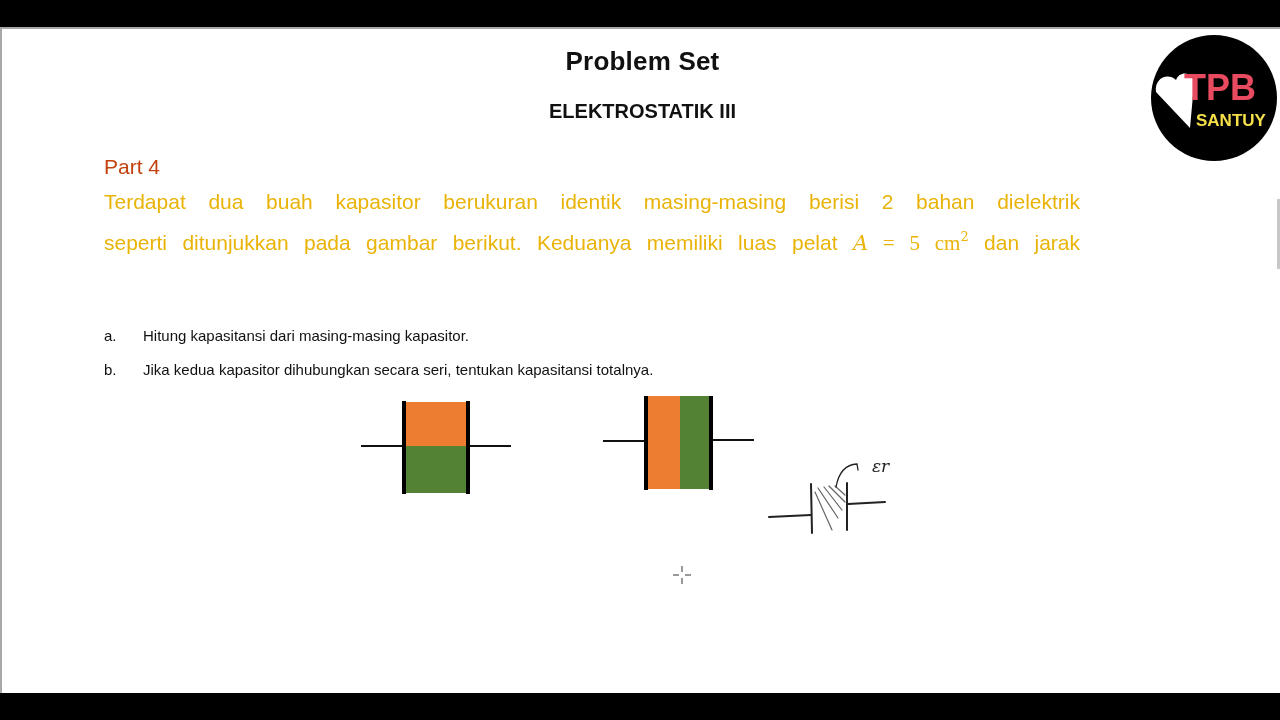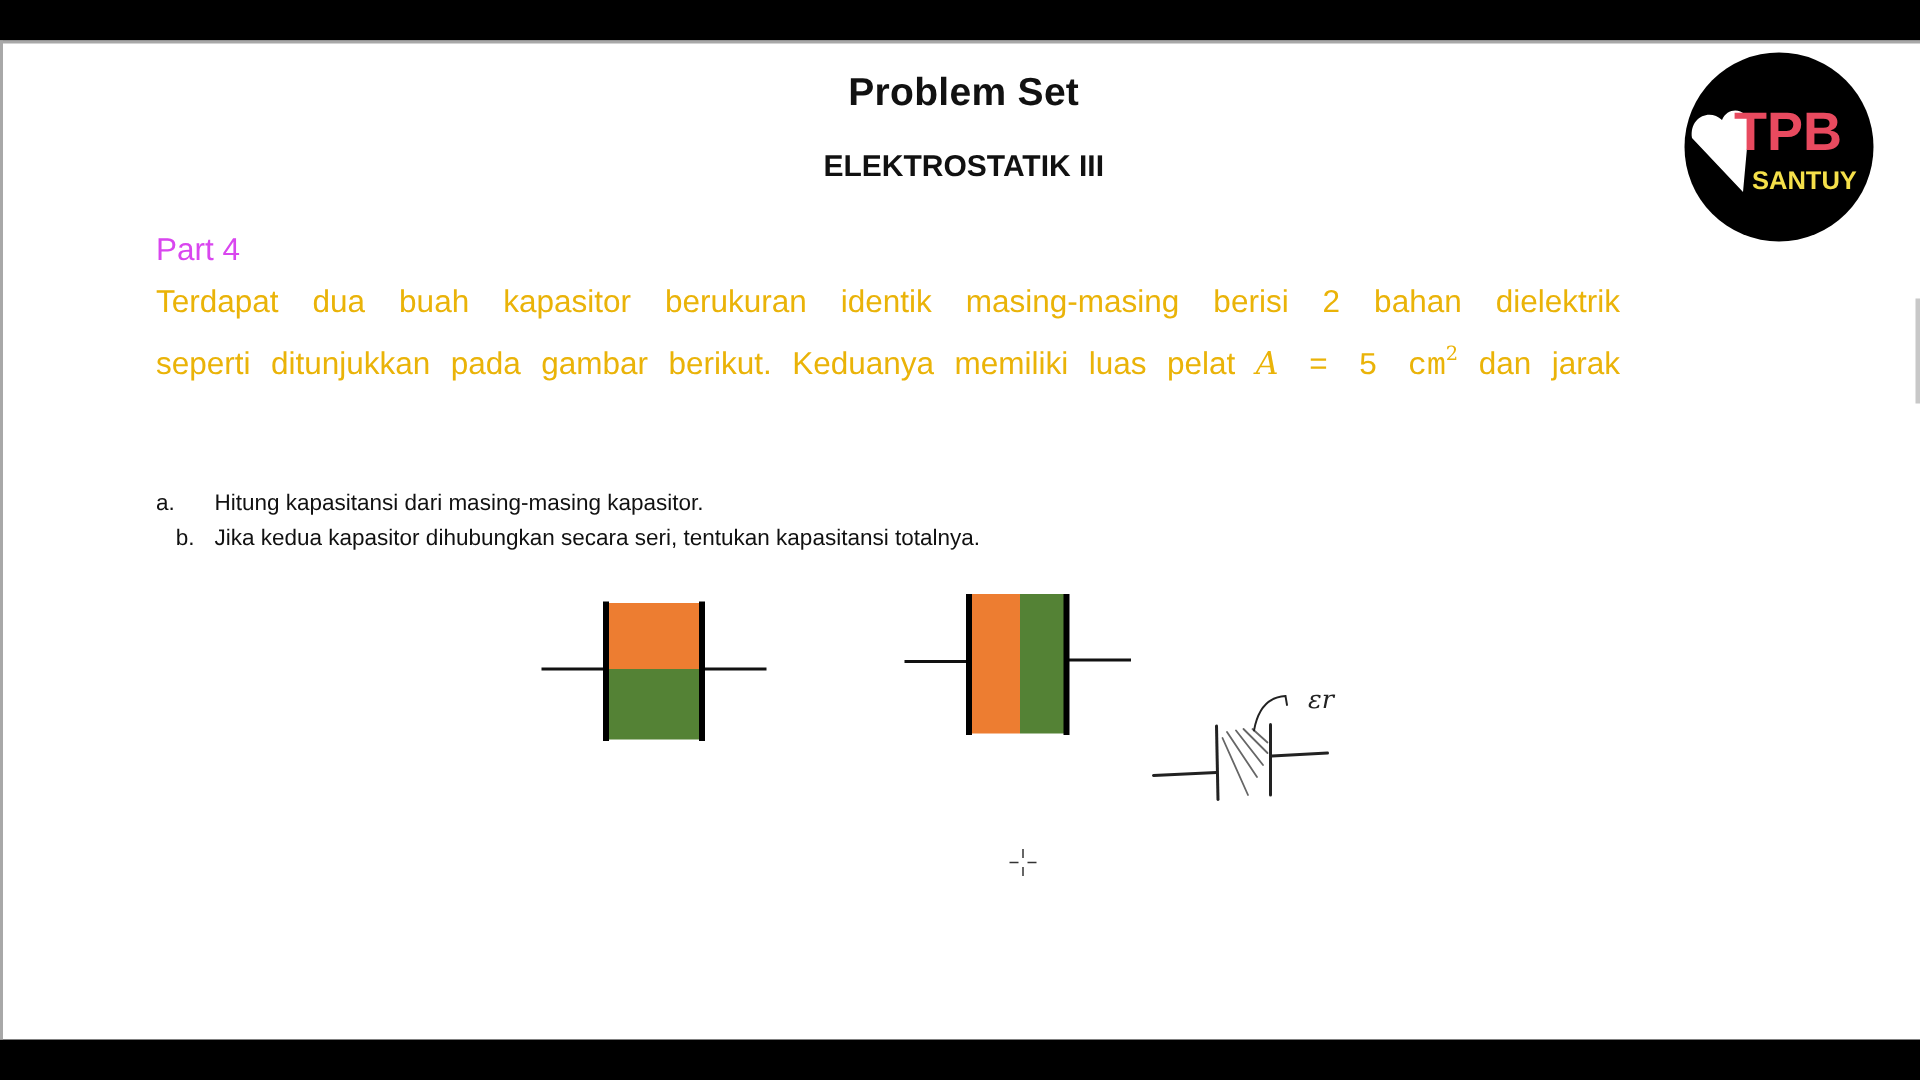--- a/index.html
+++ b/index.html
@@ -20,35 +20,35 @@
     }
     .title {
       position: absolute; left: 0; width: 1285px; text-align: center; top: 46px;
       font-size: 26px; font-weight: bold; color: #111; letter-spacing: 0.2px;
     }
     .subtitle {
       position: absolute; left: 0; width: 1285px; text-align: center; top: 100px;
       font-size: 20px; font-weight: bold; color: #111;
     }
     .part {
-      position: absolute; left: 104px; top: 155px; font-size: 21px; color: #d946ef;
+      position: absolute; left: 104px; top: 155px; font-size: 21px; color: #c2410c;
     }
     .para {
       position: absolute; left: 104px; width: 976px; font-size: 21px; color: #eab308;
       line-height: 34.5px; top: 185px;
     }
     .line { display: block; height: 34.5px; white-space: nowrap; }
     .justify { text-align: justify; text-align-last: justify; white-space: normal; }
     .math { font-family: "DejaVu Serif", serif; font-style: italic; }
-    .mathup { font-family: Liberation Mono, monospace; }
+    .mathup { font-family: Liberation Serif, serif; }
     sup { font-size: 13px; vertical-align: 9px; font-family: "DejaVu Serif", serif; }
     sub { font-size: 13px; vertical-align: -4px; font-family: "DejaVu Serif", serif; font-style: italic; }
     .list-item { position: absolute; left: 104px; font-size: 15px; color: #111; white-space: nowrap; }
     .list-item .marker { display: inline-block; width: 39px; }
-    .logo { position: absolute; left: 1122px; top: 34px; width: 128px; height: 128px; }
+    .logo { position: absolute; left: 1150px; top: 34px; width: 128px; height: 128px; }
     .diagram { position: absolute; left: 0; top: 0; }
     .cursor { position: absolute; left: 672px; top: 565px; width: 20px; height: 20px; }
   </style>
 </head>
 <body>
 
 <div class="page">
   <div class="right-edge"></div>
 </div>
 
@@ -58,21 +58,21 @@
 <div class="part">Part 4</div>
 
 <div class="para">
   <span class="line justify">Terdapat dua buah kapasitor berukuran identik masing-masing berisi 2 bahan dielektrik</span>
   <span class="line justify"><span>seperti ditunjukkan pada gambar berikut. Keduanya memiliki luas pelat </span><span class="math">A</span><span class="mathup"> = 5 cm</span><sup>2</sup><span> dan jarak</span></span>
 </div>
 
 <div class="list-item" style="top:327px;">
   <span class="marker">a.</span><span>Hitung kapasitansi dari masing-masing kapasitor.</span>
 </div>
-<div class="list-item" style="top:350px;text-align:center;">
+<div class="list-item" style="top:361px;">
   <span class="marker">b.</span><span>Jika kedua kapasitor dihubungkan secara seri, tentukan kapasitansi totalnya.</span>
 </div>
 
 <svg class="diagram" width="1280" height="720">
 
   <g>
     <line x1="361" y1="446" x2="405" y2="446" stroke="#111" stroke-width="2"></line>
     <line x1="467" y1="446" x2="511" y2="446" stroke="#111" stroke-width="2"></line>
     <rect x="405" y="402" width="62" height="44" fill="#ed7d31"></rect>
     <rect x="405" y="446" width="62" height="47" fill="#548235"></rect>

